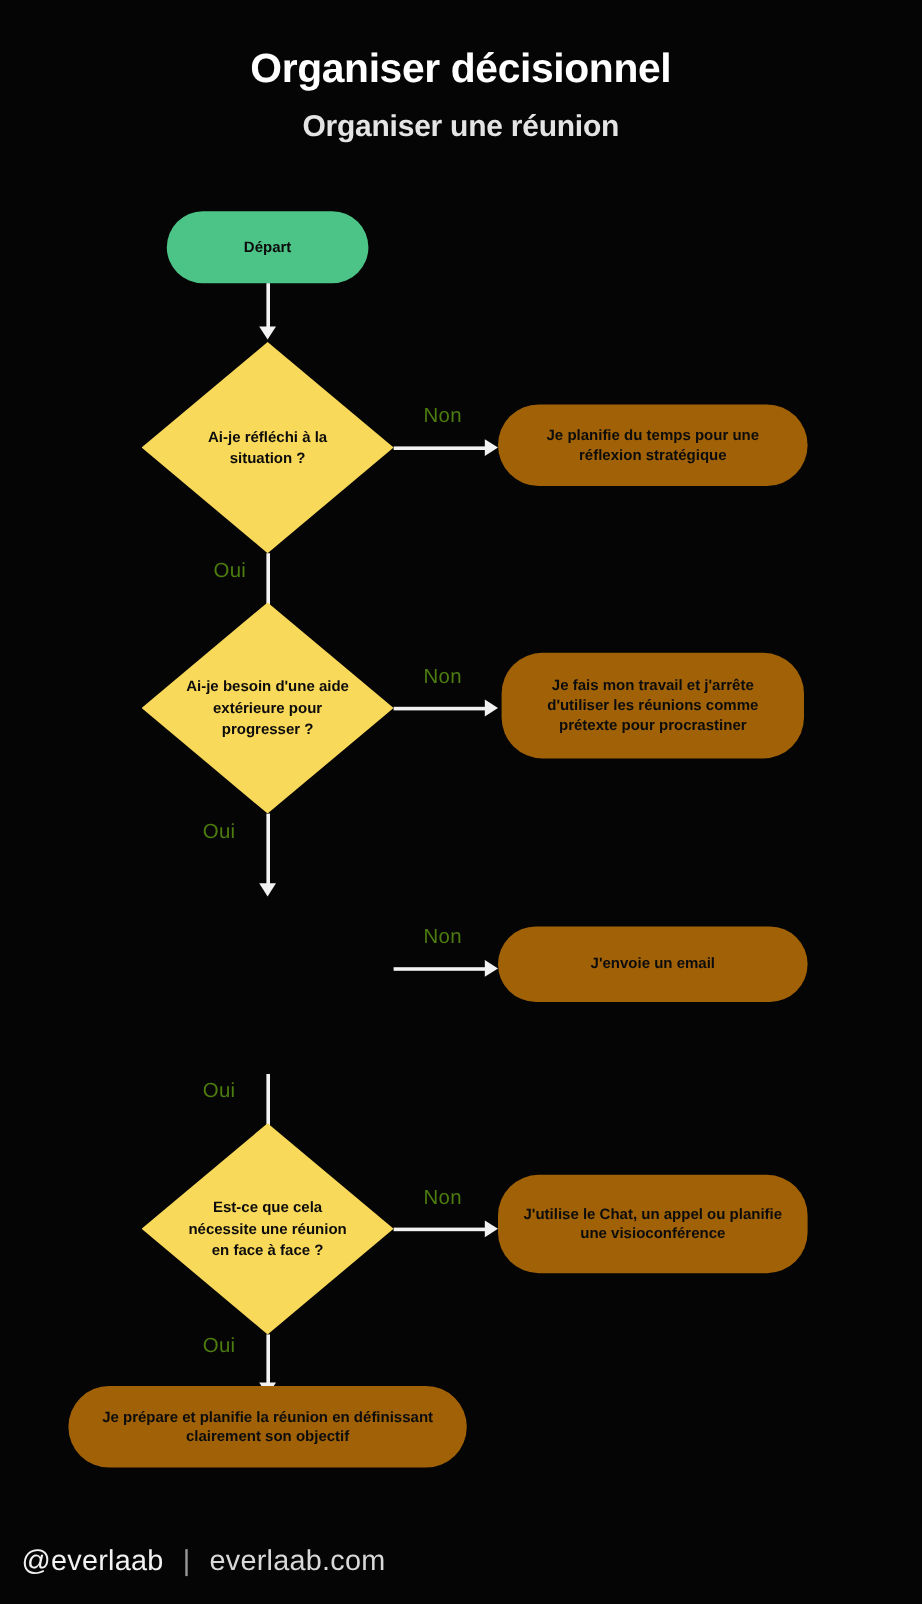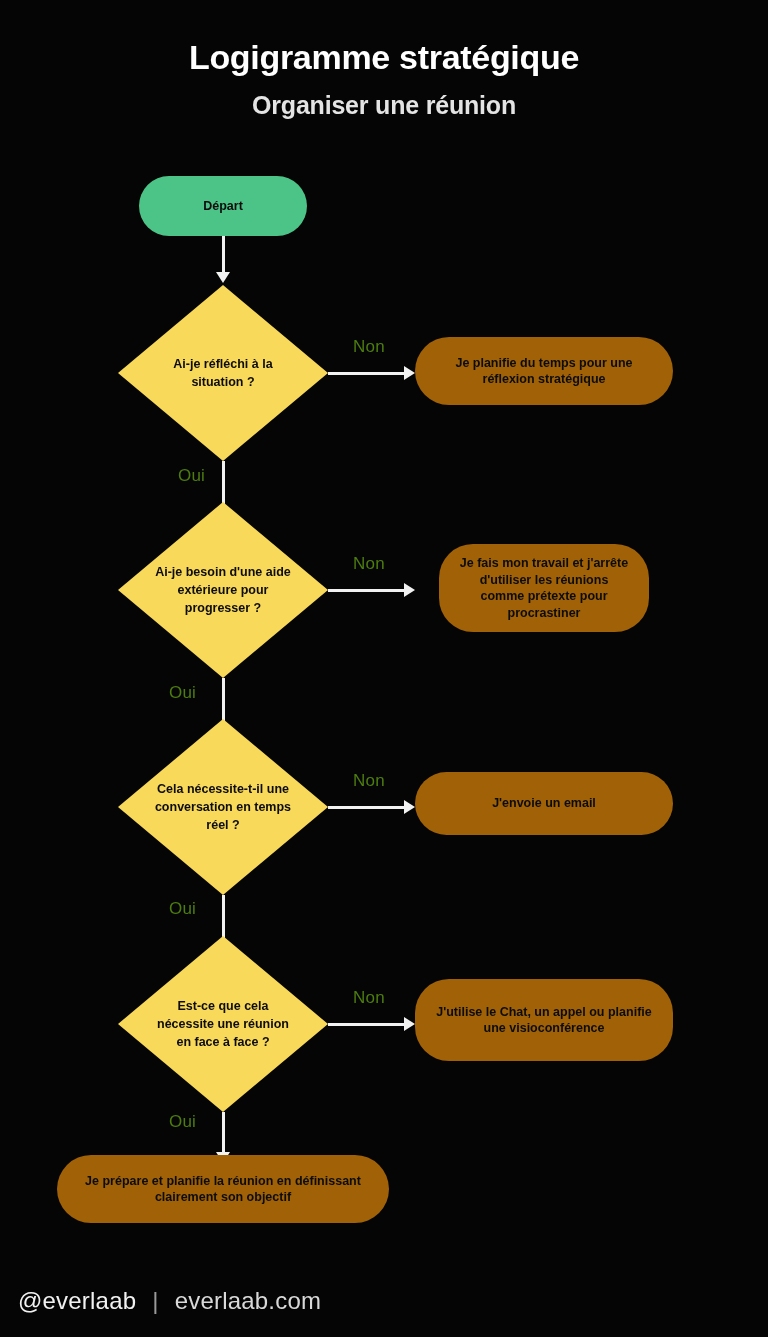--- a/index.html
+++ b/index.html
@@ -75,21 +75,21 @@
   .footer .handle{ color:#f2f2f2; }
   .footer .sep{ margin:0 16px; color:#9a9a9a; font-weight:300; }
   .footer .site{ color:#d9d9d9; }
 </style>
 </head>
 <body>
 
 <div class="canvas">
 
   <div class="header">
-    <div class="title">Logigramme stratégique</div>
+    <div class="title">Organiser décisionnel</div>
     <div class="subtitle">Organiser une réunion</div>
   </div>
 
   <div class="node" style="left:139px; top:176px; width:168px; height:60px;">
     <div class="pill start" style="width:168px; height:60px; display:flex; align-items:center; justify-content:center;">Départ</div>
   </div>
 
   <div class="vline" style="left:221.5px; top:236px; height:38px;"></div>
   <div class="arrow-down" style="left:216px; top:272px;"></div>
 
@@ -113,31 +113,27 @@
   <div class="diamond" style="left:118px; top:502px;">
     <div class="shape"></div>
     <div class="dlabel">Ai-je besoin d'une aide extérieure pour progresser ?</div>
   </div>
 
   <div class="hline" style="left:328px; top:588.5px; width:78px;"></div>
   <div class="arrow-right" style="left:404px; top:583px;"></div>
   <div class="edge-label" style="left:353px; top:554px;">Non</div>
 
   <div class="node" style="left:415px; top:544px; width:258px; height:88px;">
-    <div class="pill action" style="width:210px; height:88px; display:flex; align-items:center; justify-content:center;">Je fais mon travail et j'arrête d'utiliser les réunions comme prétexte pour procrastiner</div>
+    <div class="pill action" style="width:252px; height:88px; display:flex; align-items:center; justify-content:center;">Je fais mon travail et j'arrête d'utiliser les réunions comme prétexte pour procrastiner</div>
   </div>
 
   <div class="vline" style="left:221.5px; top:678px; height:60px;"></div>
   <div class="arrow-down" style="left:216px; top:736px;"></div>
   <div class="edge-label" style="left:169px; top:683px;">Oui</div>
 
-  <div class="diamond" style="left:118px; top:719px;">
-    <div class="shape"></div>
-    <div class="dlabel">Cela nécessite-t-il une conversation en temps réel ?</div>
-  </div>
 
   <div class="hline" style="left:328px; top:805.5px; width:78px;"></div>
   <div class="arrow-right" style="left:404px; top:800px;"></div>
   <div class="edge-label" style="left:353px; top:771px;">Non</div>
 
   <div class="node" style="left:415px; top:772px; width:258px; height:63px;">
     <div class="pill action" style="width:258px; height:63px; display:flex; align-items:center; justify-content:center;">J'envoie un email</div>
   </div>
 
   <div class="vline" style="left:221.5px; top:895px; height:60px;"></div>

